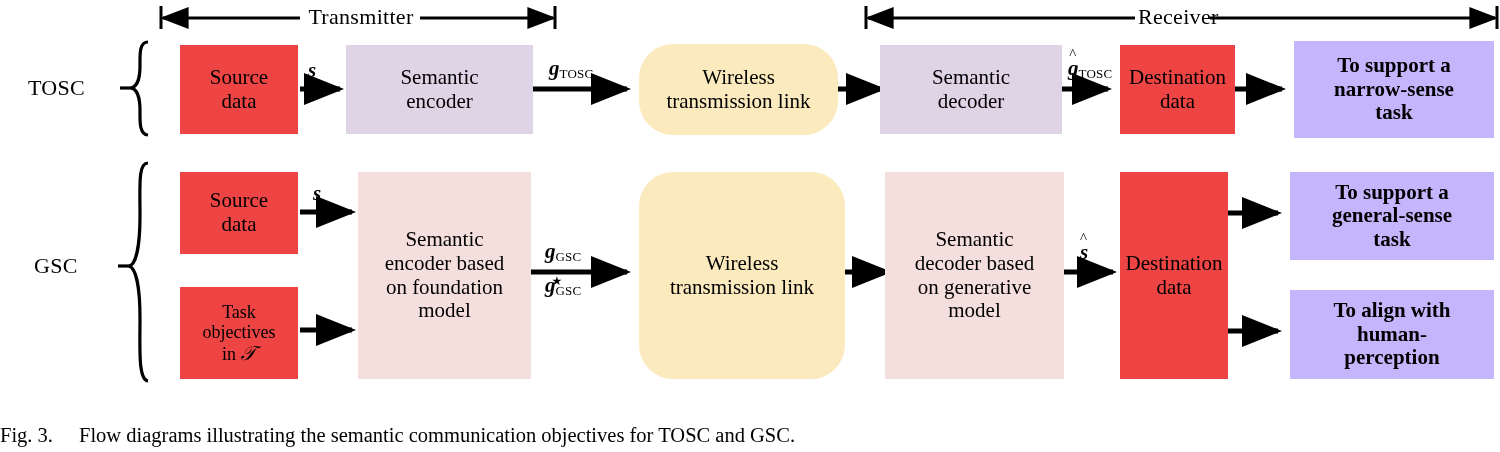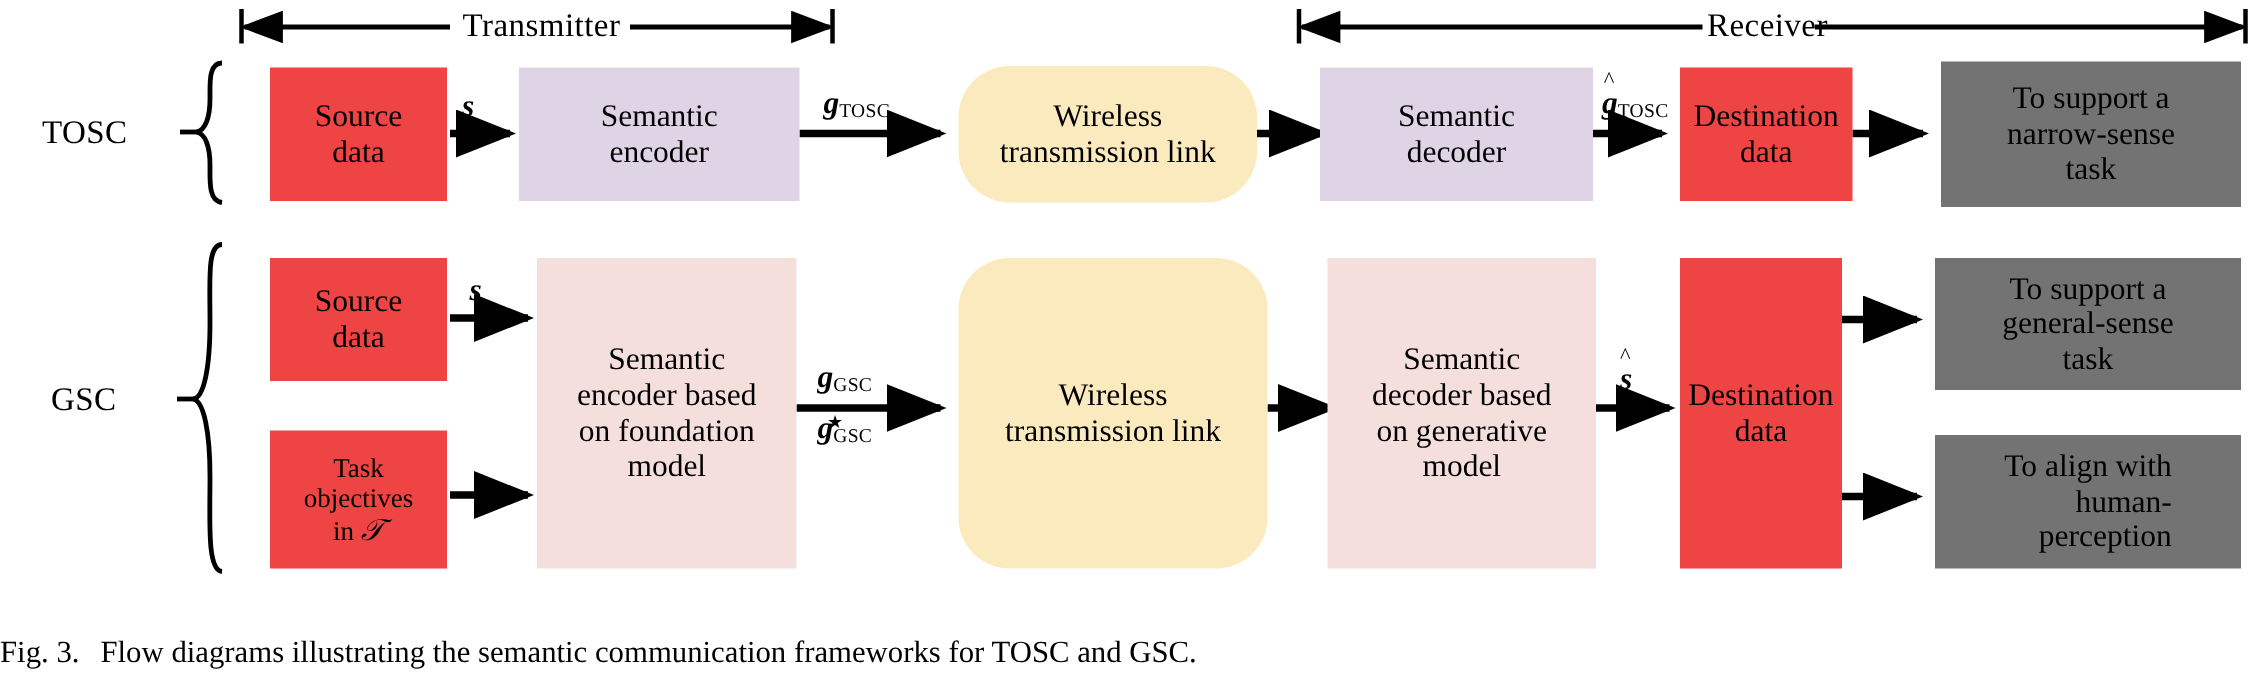--- a/index.html
+++ b/index.html
@@ -31,21 +31,21 @@
     align-items: center;
     justify-content: center;
     text-align: center;
     line-height: 1.12;
     font-size: 21px;
     padding: 2px 4px;
   }
   .box-blue   { background: #ef4444; }
   .box-purple { background: #dfd4e6; }
   .box-pink   { background: #f4dfdc; }
-  .box-gray   { background: #737373; }
+  .box-gray   { background: #c4b5fd; font-weight: bold; }
   .box-cream  { background: #fceabf; border-radius: 34px; }
 
   .small-text { font-size: 18px; }
 
   
   .row-label {
     position: absolute;
     font-size: 22px;
     letter-spacing: 0.3px;
     white-space: nowrap;
@@ -94,21 +94,21 @@
 
   
   #caption {
     position: absolute;
     left: 0;
     top: 424px;
     width: 1500px;
     font-size: 20.5px;
     white-space: nowrap;
   }
-  #caption .cap-num { margin-right: 14px; }
+  #caption .cap-num { margin-right: 26px; }
 
   svg.overlay {
     position: absolute;
     left: 0; top: 0;
     width: 1500px; height: 452px;
     pointer-events: none;
   }
 </style>
 </head>
 <body>
@@ -251,21 +251,21 @@
 data</span>
   </div>
 
   <div class="box box-gray" style="left:1290px; top:172px; width:204px; height:88px;">
     <span style="white-space:pre-line;">To support a
 general-sense
 task</span>
   </div>
 
   <div class="box box-gray" style="left:1290px; top:290px; width:204px; height:89px;">
-    <span style="white-space:pre-line;text-align:right;">To align with
+    <span style="white-space:pre-line;">To align with
 human-
 perception</span>
   </div>
 
   <div class="mathlabel" style="left:313px; top:183px;">
     <span class="bi">s</span>
   </div>
 
   <div class="mathlabel" style="left:545px; top:241px;">
     <span class="bi">g</span><span class="sub">GSC</span>
@@ -273,16 +273,16 @@
 
   <div class="mathlabel" style="left:545px; top:275px;">
     <span class="bi">g</span><span class="sub">GSC</span><span class="sup-star" style="margin-left:-30px;">★</span>
   </div>
 
   <div class="mathlabel" style="left:1080px; top:242px;">
     <span class="hat-wrap"><span class="hat">^</span><span class="bi">s</span></span>
   </div>
 
   <div id="caption">
-    <span class="cap-num">Fig. 3.</span><span>Flow diagrams illustrating the semantic communication frameworks for TOSC and GSC.</span>
+    <span class="cap-num">Fig. 3.</span><span>Flow diagrams illustrating the semantic communication objectives for TOSC and GSC.</span>
   </div>
 
 </div>
 
 </body></html>

